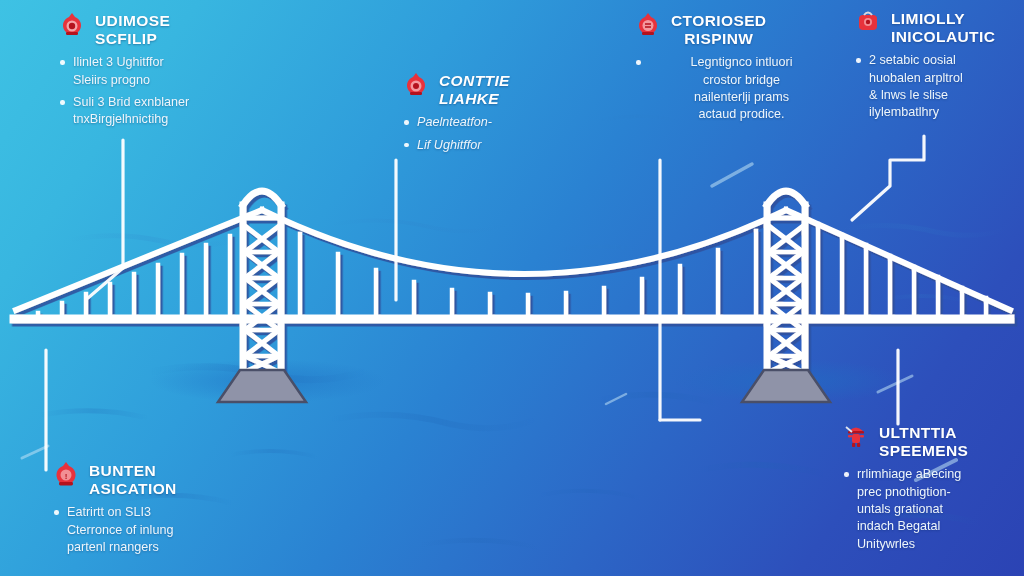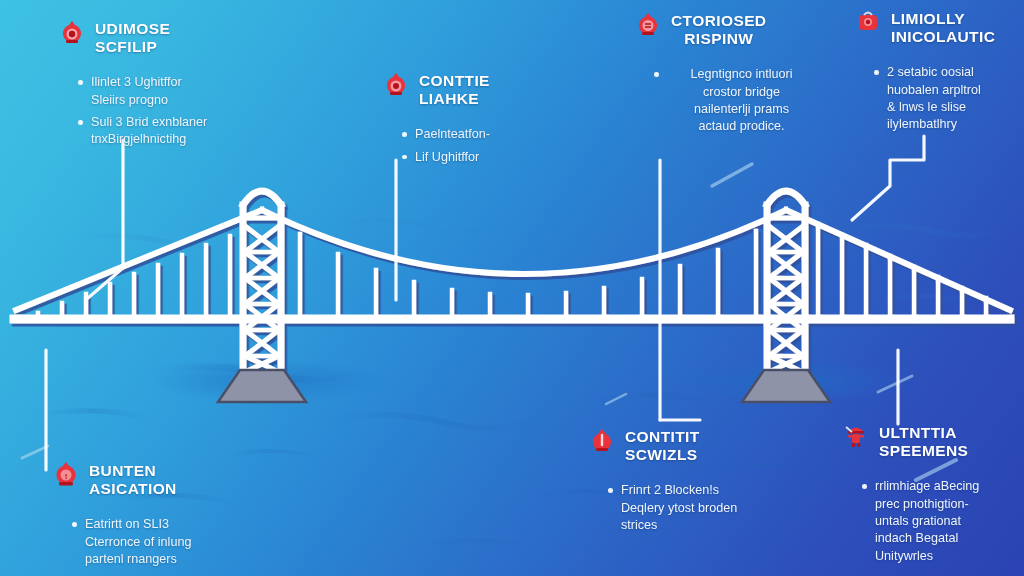--- a/index.html
+++ b/index.html
@@ -44,21 +44,21 @@
     font-size: 15.5px;
     font-weight: bold;
     line-height: 1.17;
     letter-spacing: 0.4px;
     text-transform: uppercase;
     text-shadow: 0 1px 2px rgba(10,40,90,0.40);
     white-space: pre-line;
   }
   .bullets {
     list-style: none;
-    margin: 18px;
+    margin: 0;
     padding: 0;
   }
   .bullets li {
     position: relative;
     padding-left: 15px;
     font-size: 12.6px;
     line-height: 1.38;
     margin-bottom: 5px;
     color: #eef6fc;
     text-shadow: 0 1px 2px rgba(10,40,90,0.35);
@@ -80,22 +80,22 @@
   .badge {
     position: relative;
     flex: 0 0 auto;
     width: 28px;
     height: 28px;
     margin-top: -2px;
   }
   .badge svg { display: block; }
 
   
-  #callout-safety      { left: 58px;  top: 20px;  width: 230px; }
-  #callout-cable       { left: 382px; top: 72px;  width: 190px; }
+  #callout-safety      { left: 58px;  top: 12px;  width: 230px; }
+  #callout-cable       { left: 402px; top: 72px;  width: 190px; font-style: italic; }
   #callout-tower       { left: 634px; top: 12px;  width: 200px; text-align: center; }
   #callout-load        { left: 854px; top: 10px;  width: 175px; }
   #callout-foundation  { left: 52px;  top: 462px; width: 215px; }
   #callout-deck        { left: 588px; top: 428px; width: 205px; }
   #callout-inspection  { left: 842px; top: 424px; width: 185px; }
 </style>
 </head>
 <body>
 
 <div id="stage">
@@ -380,38 +380,20 @@
       <div class="callout-title">BUNTEN
 ASICATION</div>
     </div>
     <ul class="bullets">
       <li>Eatrirtt on SLI3
 Cterronce of inlung
 partenl rnangers</li>
     </ul>
   </div>
 
-  <div class="callout" id="callout-deck">
-    <div class="callout-head">
-      <span class="badge">
-        <svg viewBox="0 0 28 28" width="28" height="28">
-          <path d="M14 3 l4 5 a9 9 0 1 1 -8 0 Z" fill="#e8323c"></path>
-          <path d="M14 9 v10" stroke="#ffd9dc" stroke-width="2.4" stroke-linecap="round"></path>
-          <rect x="8" y="22" width="12" height="3" rx="1.2" fill="#b4121d"></rect>
-        </svg>
-      </span>
-      <div class="callout-title">CONTITIT
-SCWIZLS</div>
-    </div>
-    <ul class="bullets">
-      <li>Frinrt 2 Blocken!s
-Deqlery ytost broden
-strices</li>
-    </ul>
-  </div>
 
   <div class="callout" id="callout-inspection">
     <div class="callout-head">
       <span class="badge">
         <svg viewBox="0 0 28 28" width="28" height="28">
           <path d="M7 9 q7 -7 14 0 z" fill="#e8323c"></path>
           <rect x="6" y="9" width="16" height="2.6" rx="1.2" fill="#b4121d"></rect>
           <rect x="10" y="12" width="8" height="9" rx="2" fill="#e8323c"></rect>
           <rect x="6" y="13" width="4" height="2.4" rx="1" fill="#e8323c"></rect>
           <rect x="18" y="13" width="4" height="2.4" rx="1" fill="#e8323c"></rect>

